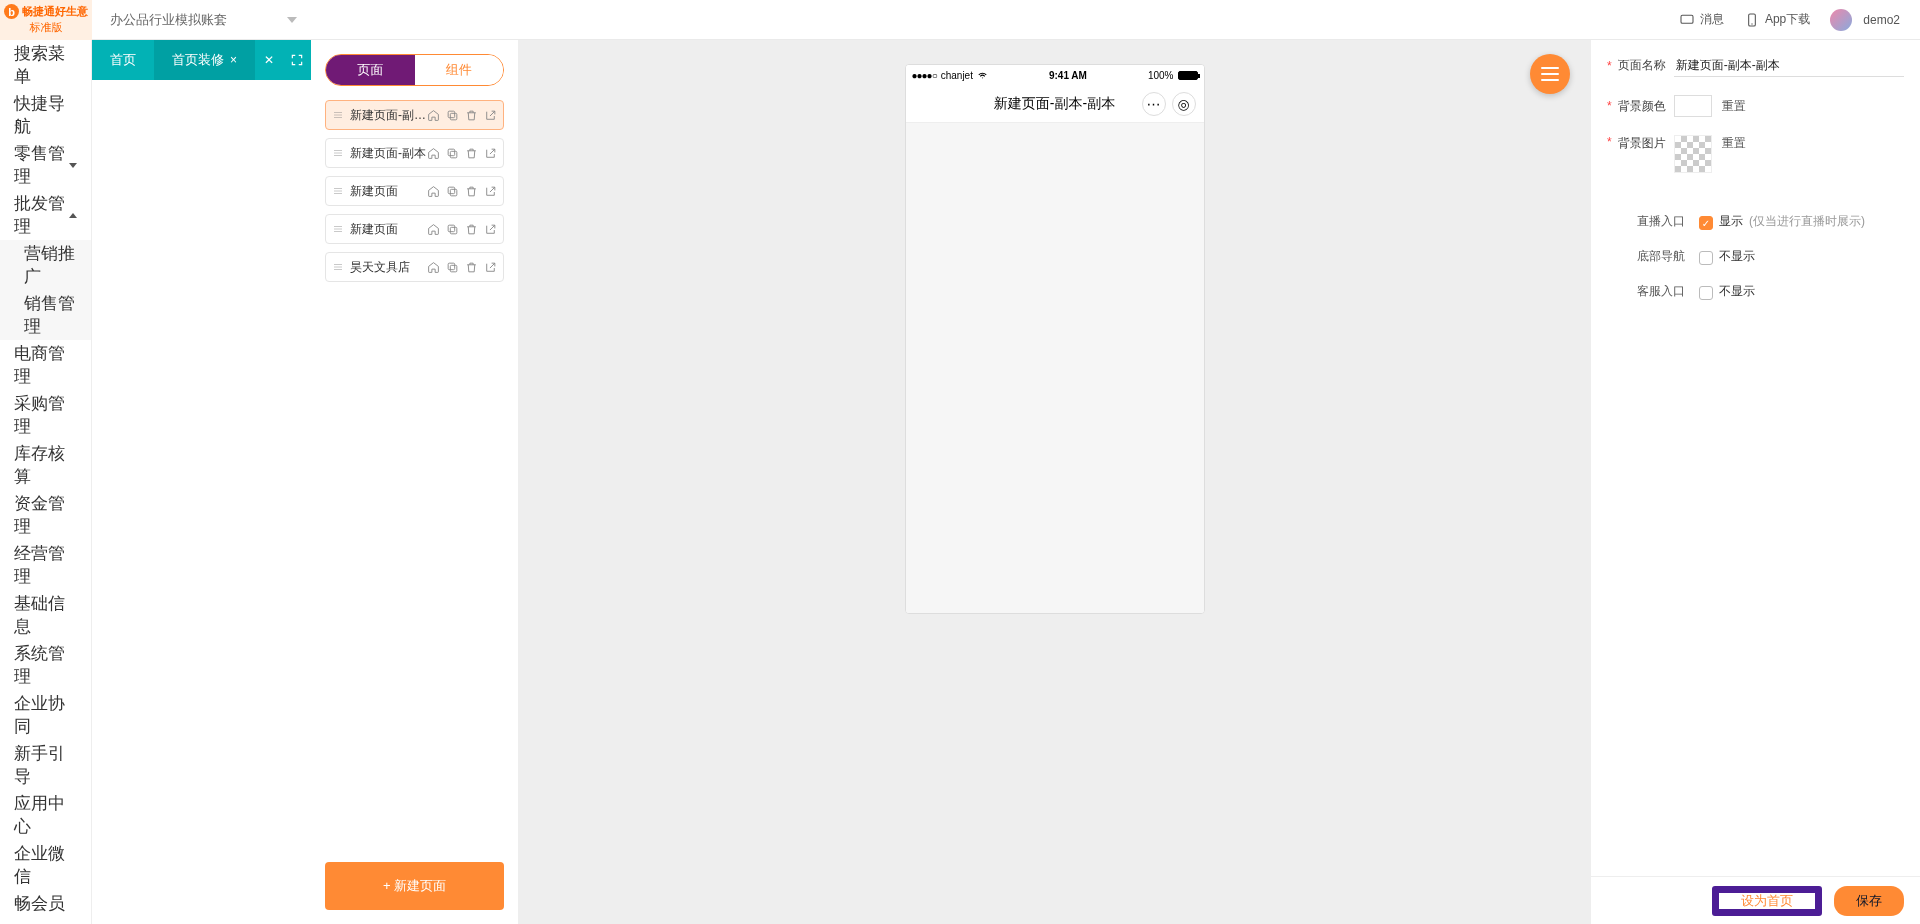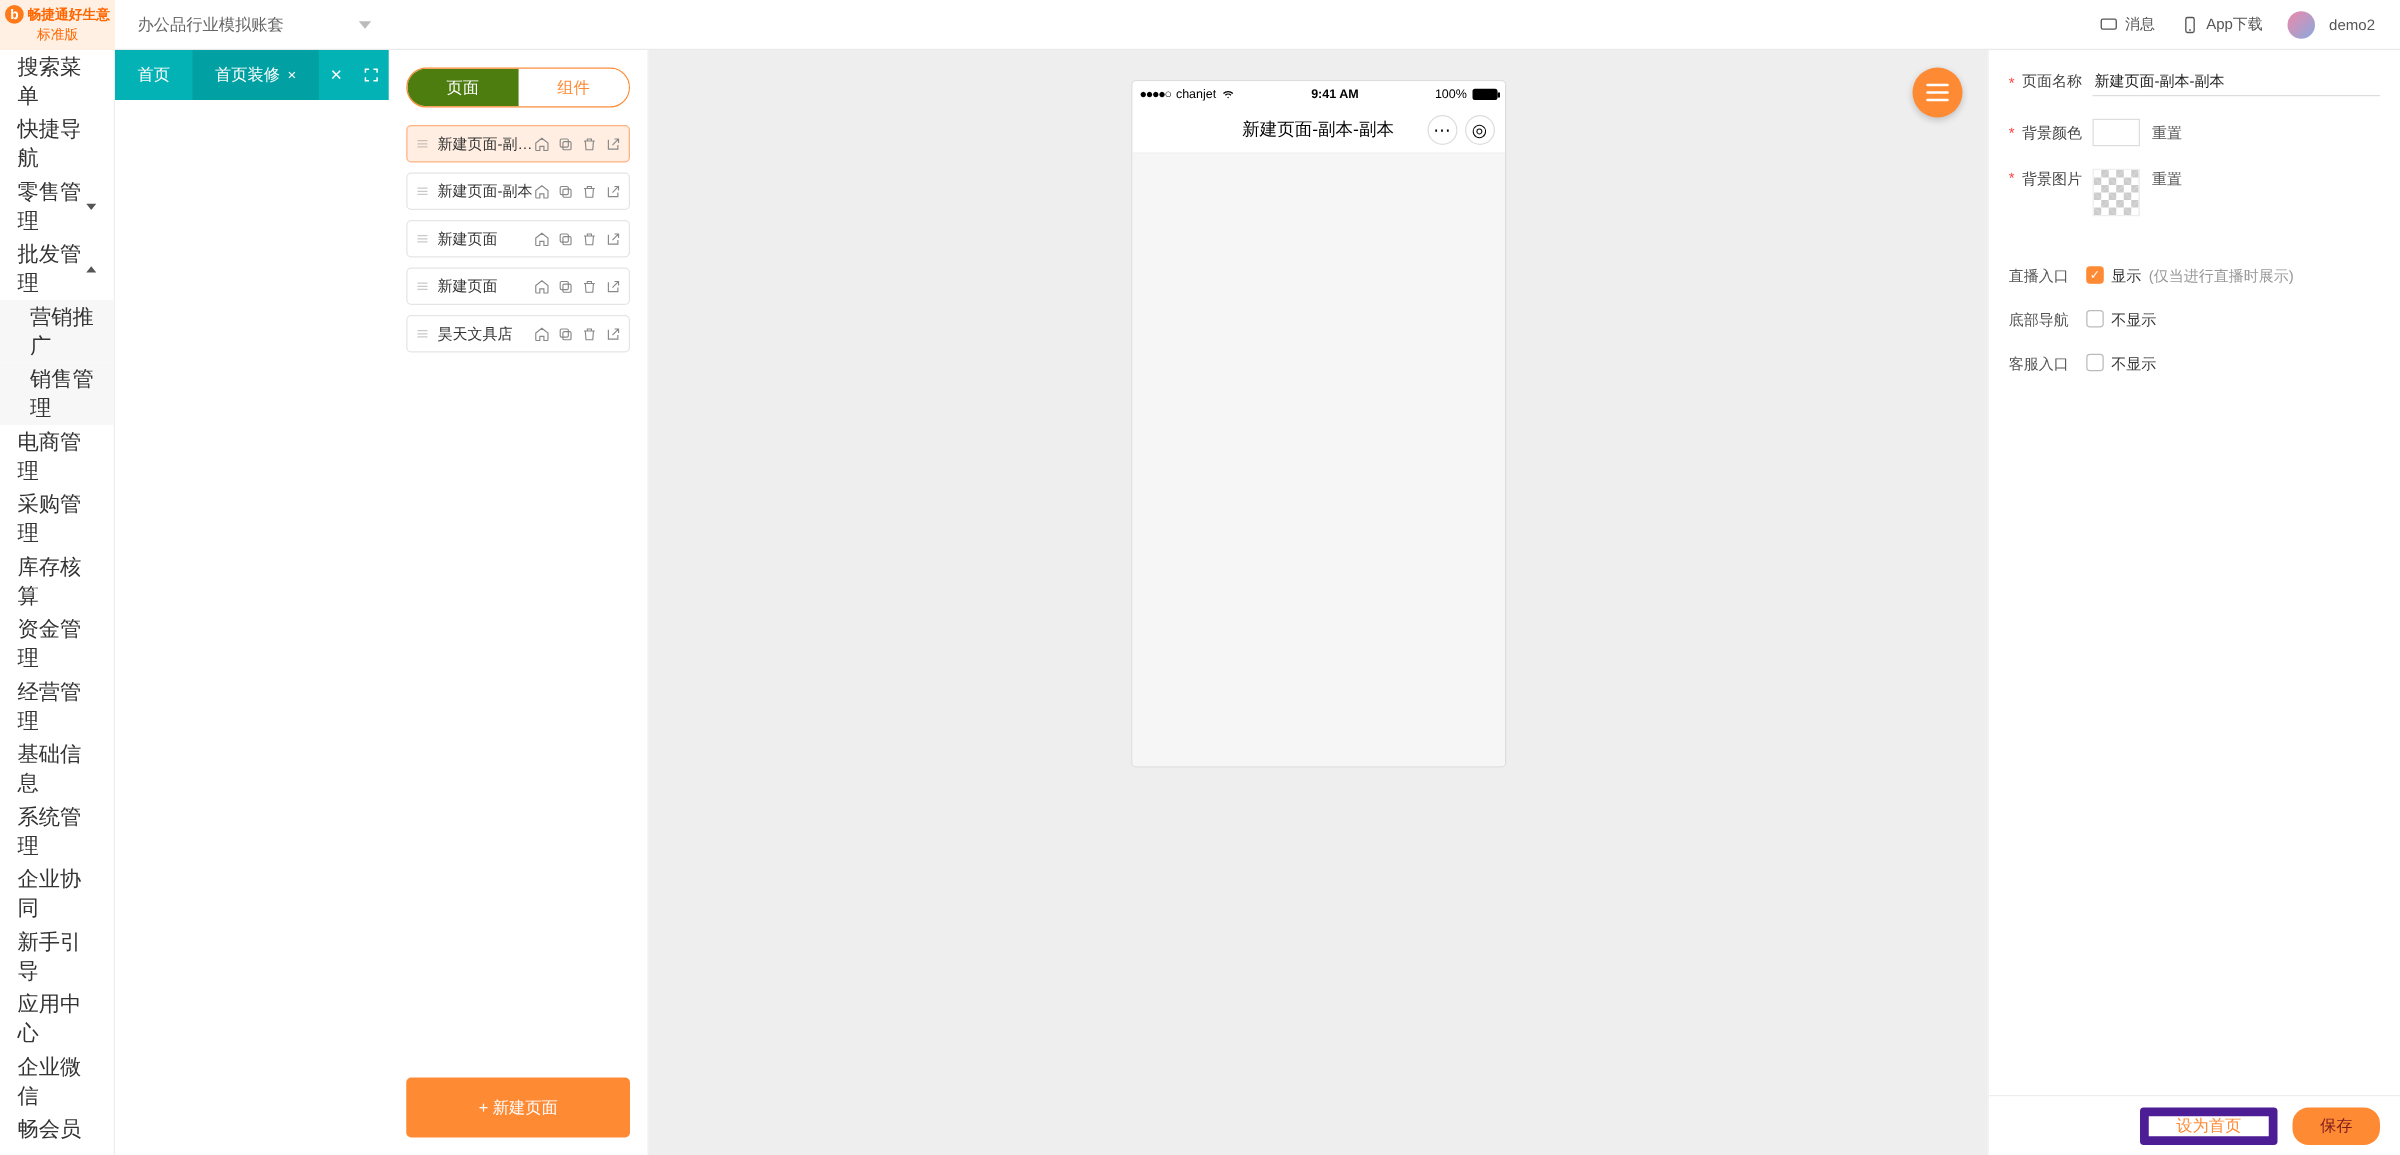--- a/index.html
+++ b/index.html
@@ -30,21 +30,21 @@
 .tab { height:40px; display:flex; align-items:center; padding:0 18px; color:#fff; font-size:13px; cursor:pointer; }
 .tab.active { background:#00a0a3; }
 .tab .x { margin-left:6px; font-size:12px; }
 .tabbar .end { margin-left:auto; display:flex; }
 .tbicon { width:28px; height:40px; display:flex; align-items:center; justify-content:center; color:#fff; cursor:pointer; }
 
 .tabbody { flex:1; display:flex; overflow:hidden; }
 .leftpanel { width:208px; background:#fff; border-right:1px solid #eee; display:flex; flex-direction:column; padding:14px; }
 .seg { display:flex; border:1px solid #ff8a34; border-radius:20px; overflow:hidden; margin-bottom:14px; }
 .seg-btn { flex:1; text-align:center; padding:6px 0; font-size:13px; cursor:pointer; background:#fff; color:#ff8a34; }
-.seg-btn.on { background:#4d7c0f; color:#fff; }
+.seg-btn.on { background:#701a75; color:#fff; }
 .pages { flex:1; }
 .pg { border:1px solid #e5e5e5; border-radius:4px; height:30px; display:flex; align-items:center; margin-bottom:8px; padding:0 6px; cursor:pointer; }
 .pg.sel { background:#ffeee1; border-color:#ffb27f; }
 .pg-drag { width:12px; height:12px; opacity:.45; margin-right:6px; }
 .pg-name { flex:1; font-size:12px; color:#333; white-space:nowrap; overflow:hidden; text-overflow:ellipsis; }
 .pg-ops { display:flex; gap:6px; color:#888; }
 .pg-ops svg { width:13px; height:13px; cursor:pointer; }
 .newpage { height:48px; background:#ff8a34; color:#fff; border-radius:4px; display:flex; align-items:center; justify-content:center; font-size:13px; cursor:pointer; margin-top:auto; }
 
 .canvas { flex:1; background:#eee; position:relative; overflow:auto; }
@@ -70,26 +70,26 @@
 .row { display:flex; align-items:center; margin-bottom:18px; font-size:12px; }
 .req { color:#f44; margin-right:6px; }
 .lbl { width:56px; color:#444; }
 .txtfield { flex:1; border:none; border-bottom:1px solid #ddd; padding:4px 2px; font-size:12px; outline:none; color:#222; }
 .swatch { width:38px; height:22px; border:1px solid #ddd; background:#fff; margin-right:10px; }
 .checker { width:38px; height:38px; background-image:linear-gradient(45deg,#ccc 25%,transparent 25%),linear-gradient(-45deg,#ccc 25%,transparent 25%),linear-gradient(45deg,transparent 75%,#ccc 75%),linear-gradient(-45deg,transparent 75%,#ccc 75%); background-size:12px 12px; background-position:0 0,0 6px,6px -6px,-6px 0; margin-right:10px; border:1px solid #eee; }
 .reset { font-size:12px; color:#555; cursor:pointer; }
 .cb { width:14px; height:14px; border:1px solid #bbb; border-radius:3px; margin-right:6px; display:inline-flex; align-items:center; justify-content:center; background:#fff; }
 .cb.on { background:#ff8a34; border-color:#ff8a34; color:#fff; font-size:10px; }
 .hint { color:#999; margin-left:6px; }
-.row2 { display:flex; align-items:flex-start; margin-bottom:18px; font-size:12px; }
+.row2 { display:flex; align-items:flex-end; margin-bottom:18px; font-size:12px;margin-left:30px; }
 .row2 .lbl2 { width:62px; color:#555; }
 .rfooter { height:48px; border-top:1px solid #eee; display:flex; align-items:center; justify-content:flex-end; gap:12px; padding:0 16px; }
 .btn { height:30px; padding:0 22px; border-radius:3px; font-size:13px; display:flex; align-items:center; cursor:pointer; }
 .btn-ghost { background:#fff; border:7px solid #4c1d95; color:#ff8a34; }
-.btn-solid { background:#ff8a34; color:#7f1d1d;border-radius:13px; }
+.btn-solid { background:#ff8a34; color:#0f172a;border-radius:13px; }
 </style>
 </head>
 <body>
 
 <div class="header">
   <div class="brand">
     <div class="brand-logo">
       <span class="brand-ico">b</span>
       <span>畅捷通好生意</span>
     </div>

